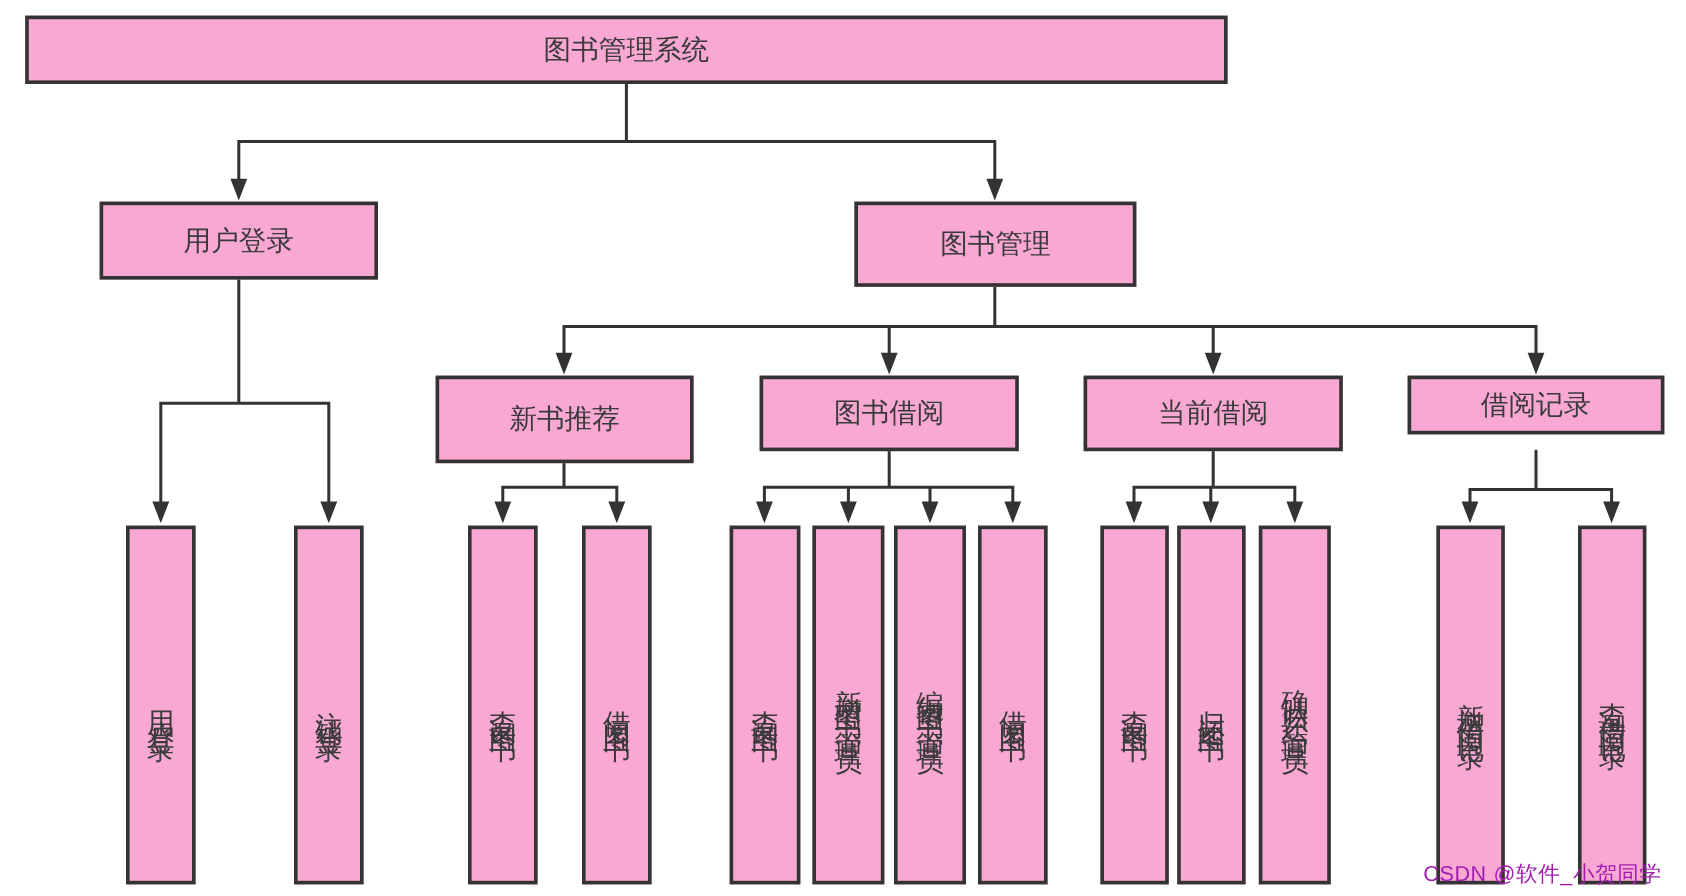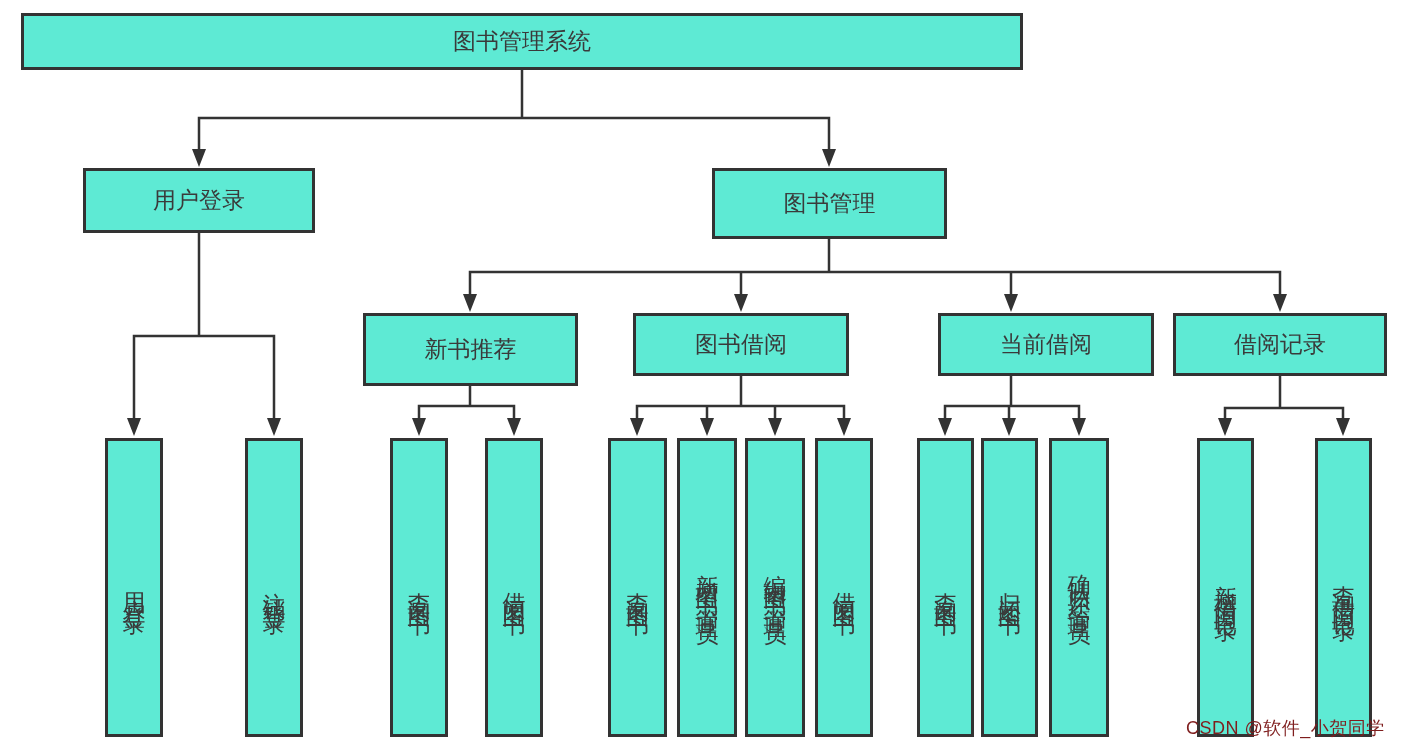--- a/index.html
+++ b/index.html
@@ -8,61 +8,61 @@
     width:1405px;height:747px;
     background:#ffffff;
     font-family:"Liberation Sans", sans-serif;
     overflow:hidden;
   }
   #wires{position:absolute;left:0;top:0;width:1405px;height:747px;}
   .box{
     position:absolute;
     box-sizing:border-box;
     border:3px solid #333333;
-    background:#5eead4;
+    background:#f9a8d4;
     display:flex;align-items:center;justify-content:center;
     color:#3a3a3a;
     font-size:23px;
     z-index:2;
   }
   .v{
     writing-mode:vertical-rl;
     text-orientation:mixed;
     letter-spacing:7px;
     line-height:1;
   }
   
   .n-root{left:21px;top:13px;width:1002px;height:57px;}
   .n-user{left:83px;top:168px;width:232px;height:65px;}
   .n-mgmt{left:712px;top:168px;width:235px;height:71px;}
   .n-rec {left:363px;top:313px;width:215px;height:73px;}
   .n-bor {left:633px;top:313px;width:216px;height:63px;}
-  .n-cur {left:903px;top:313px;width:216px;height:63px;margin-left:35px;}
-  .n-log {left:1173px;top:313px;width:214px;height:63px;}
+  .n-cur {left:903px;top:313px;width:216px;height:63px;}
+  .n-log {left:1173px;top:313px;width:214px;height:49px;}
   
   .leaf{top:438px;height:299px;}
   .l-1 {left:105px;width:58px;}
   .l-2 {left:245px;width:58px;}
   .l-3 {left:390px;width:58px;}
   .l-4 {left:485px;width:58px;}
   .l-5 {left:608px;width:59px;}
   .l-6 {left:677px;width:60px;}
   .l-7 {left:745px;width:60px;}
   .l-8 {left:815px;width:58px;}
   .l-9 {left:917px;width:57px;}
   .l-10{left:981px;width:57px;}
   .l-11{left:1049px;width:60px;}
   .l-12{left:1197px;width:57px;}
   .l-13{left:1315px;width:57px;}
   
   .watermark{
     position:absolute;
     left:1186px;top:716px;
     font-size:18px;
-    color:#7f1d1d;
+    color:#a21caf;
     white-space:nowrap;
     z-index:3;
     letter-spacing:0.5px;
   }
 </style>
 </head>
 <body>
 
 <div id="stage">
 

